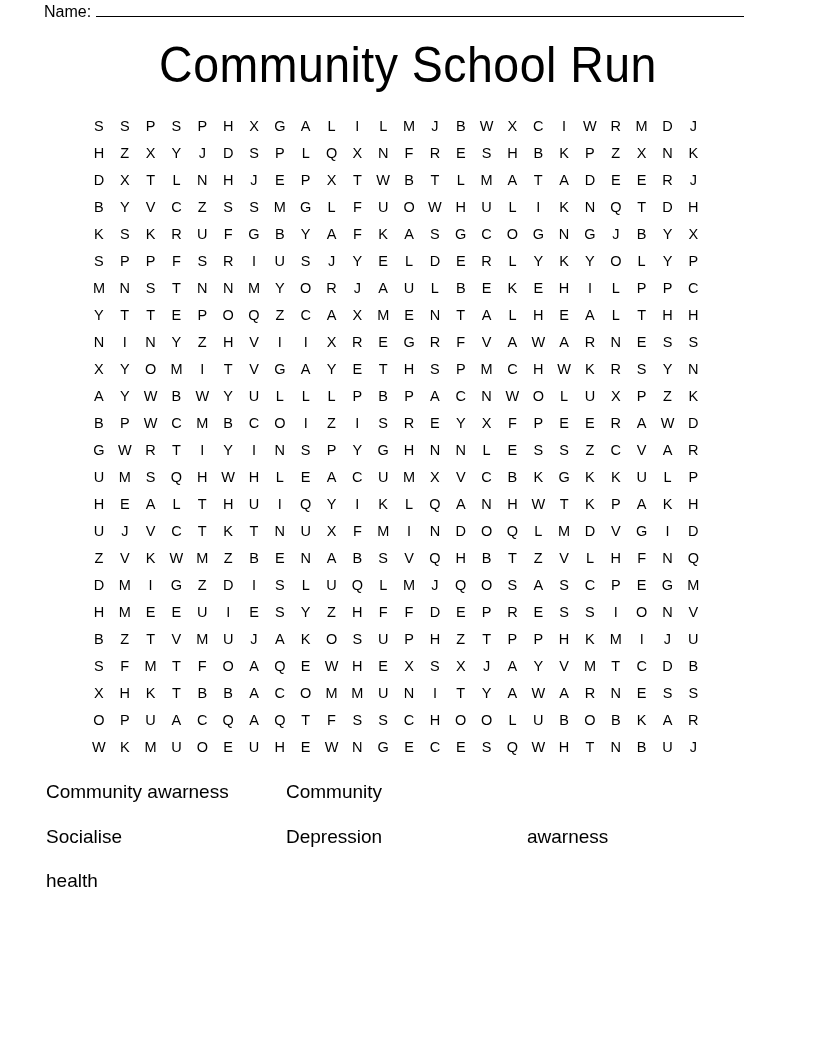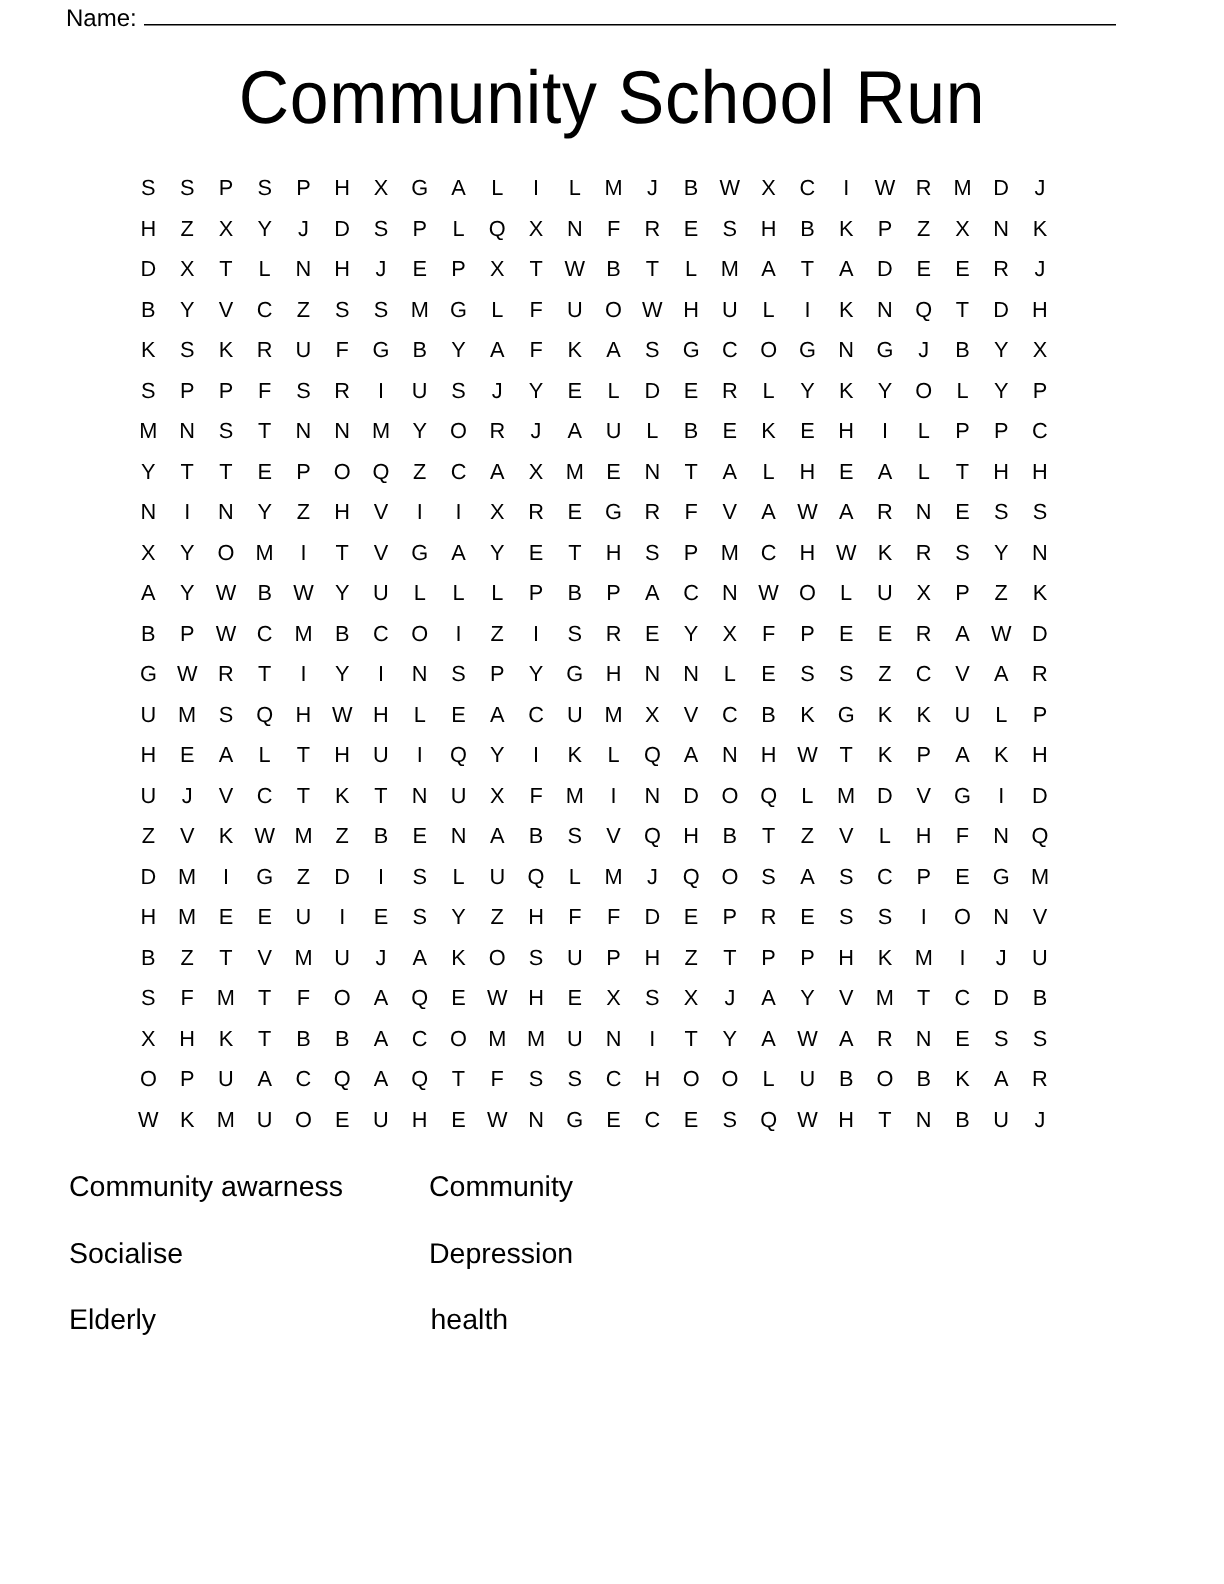--- a/index.html
+++ b/index.html
@@ -733,22 +733,22 @@
   </div>
 
 <div id="word-list">
     <div class="word-row">
       <span class="word-cell col-0">Community awarness</span>
       <span class="word-cell col-2">Community</span>
     </div>
     <div class="word-row">
       <span class="word-cell col-0">Socialise</span>
       <span class="word-cell col-1">Depression</span>
+      <span class="word-cell col-2">awarness</span>
     </div>
     <div class="word-row">
-      <span class="word-cell col-1">Elderly</span>
       <span class="word-cell col-2">health</span>
     </div>
     <div class="word-row">
       <span class="word-cell col-1"></span>
       <span class="word-cell col-2"></span>
     </div>
   </div>
 
 </body></html>

